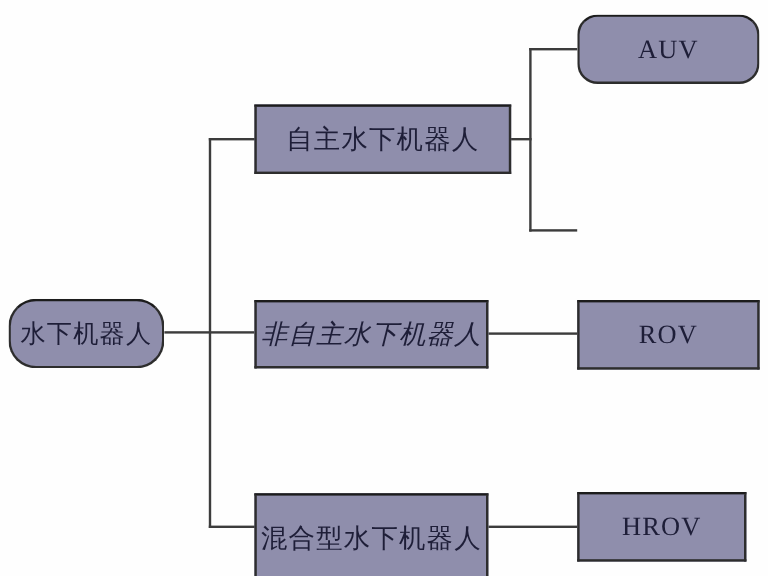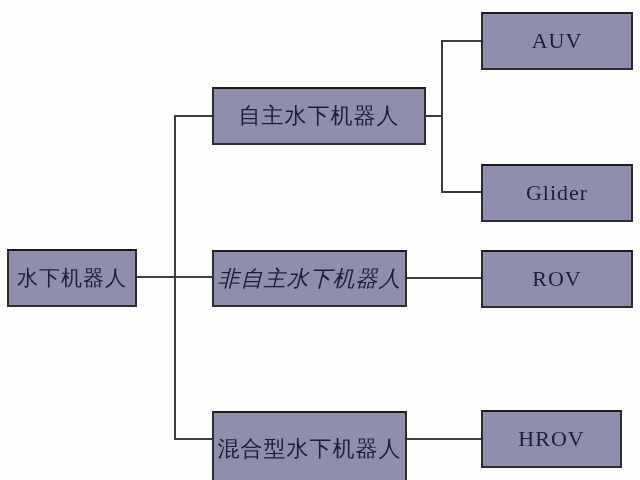--- a/index.html
+++ b/index.html
@@ -28,25 +28,25 @@
     display: flex;
     align-items: center;
     justify-content: center;
     color: #1e1e38;
     font-size: 22px;
     letter-spacing: 1px;
     text-align: center;
     white-space: nowrap;
   }
   
-  .node-root    { left: 7px;   top: 249px; width: 130px; height: 58px; font-size: 21px; }
+  .node-root    { left: 7px;   top: 249px; width: 130px; height: 58px; font-size: 21px; border-radius: 23px; }
   .node-mid1    { left: 212px; top: 87px;  width: 214px; height: 58px; }
   .node-mid2    { left: 212px; top: 250px; width: 195px; height: 57px; font-style: italic; }
   .node-mid3    { left: 212px; top: 411px; width: 195px; height: 76px; }
-  .node-auv     { left: 481px; top: 12px;  width: 152px; height: 58px; }
+  .node-auv     { left: 481px; top: 12px;  width: 152px; height: 58px; border-radius: 17px; }
   .node-glider  { left: 481px; top: 164px; width: 152px; height: 58px; }
   .node-rov     { left: 481px; top: 250px; width: 152px; height: 58px; text-align: right; }
   .node-hrov    { left: 481px; top: 410px; width: 141px; height: 58px; }
 
   .line {
     position: absolute;
     background: #3c3c3c;
   }
   
   .l-root-out   { left: 137px; top: 276px; width: 75px;  height: 2px; }
@@ -79,19 +79,18 @@
   <div class="node node-root">水下机器人</div>
 
   <div class="node node-mid1">自主水下机器人</div>
 
   <div class="node node-mid2">非自主水下机器人</div>
 
   <div class="node node-mid3">混合型水下机器人</div>
 
   <div class="node node-auv">AUV</div>
 
-  <div class="node node-glider">Glider</div>
 
   <div class="node node-rov">ROV</div>
 
   <div class="node node-hrov">HROV</div>
 
 </div>
 
 </body></html>

